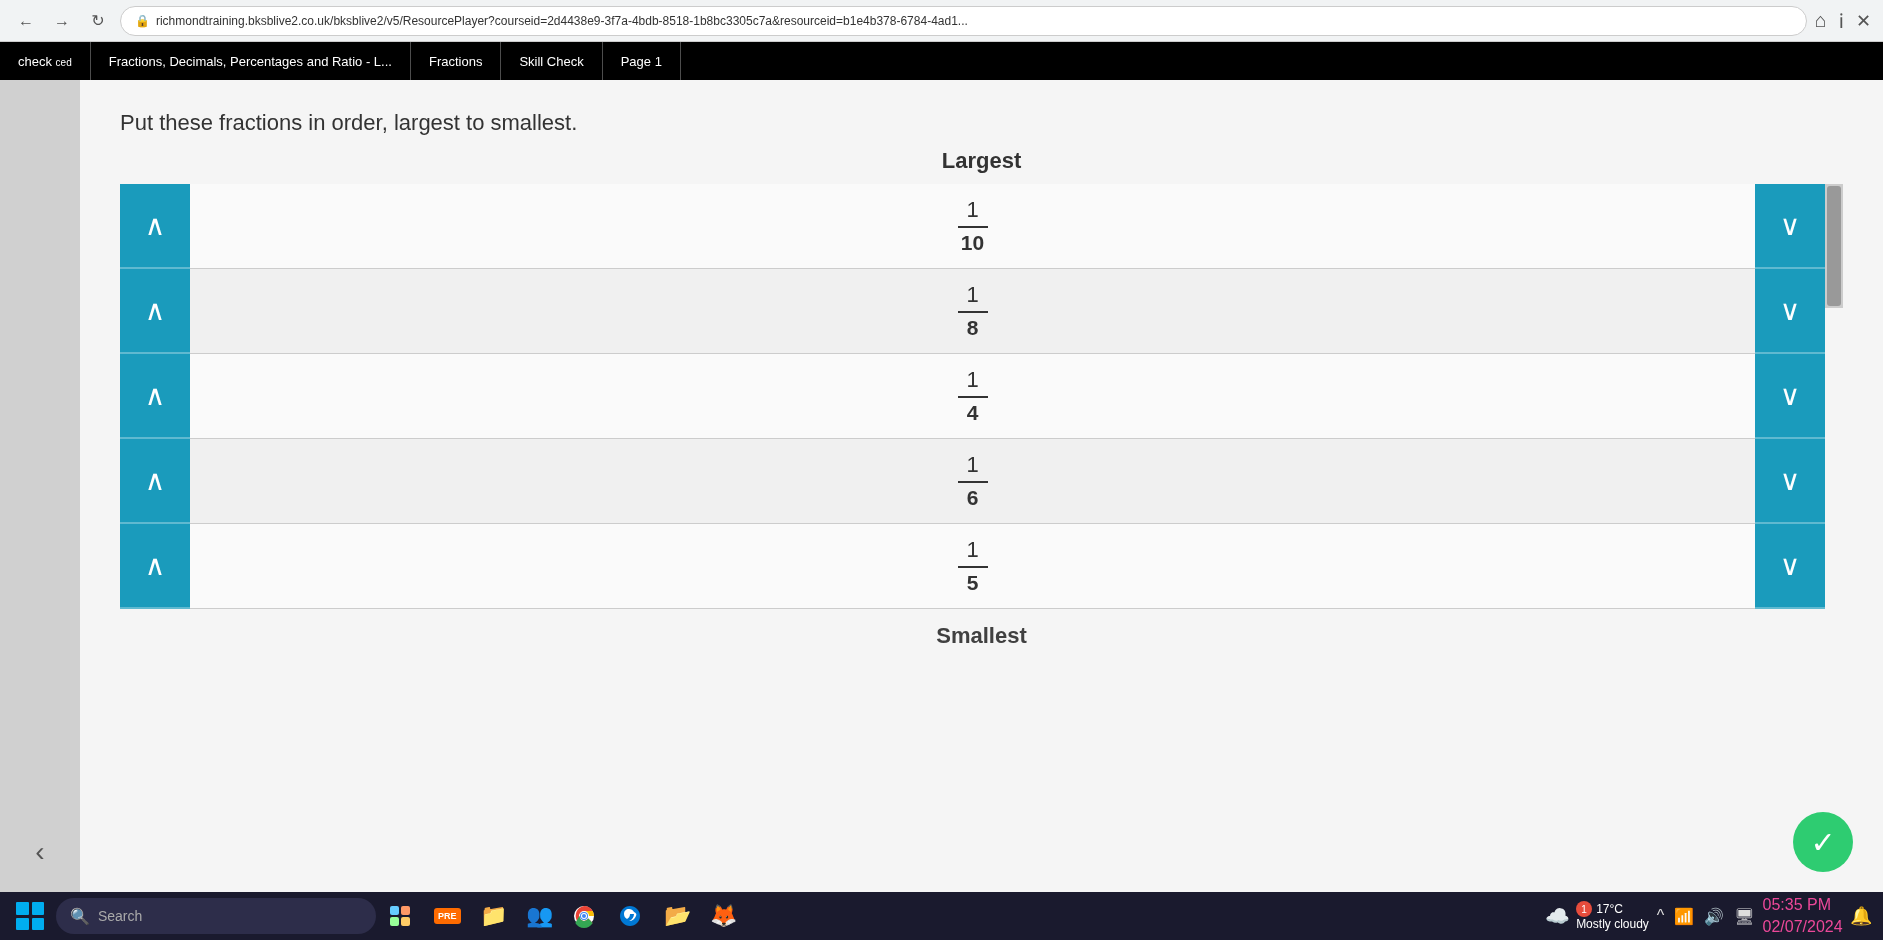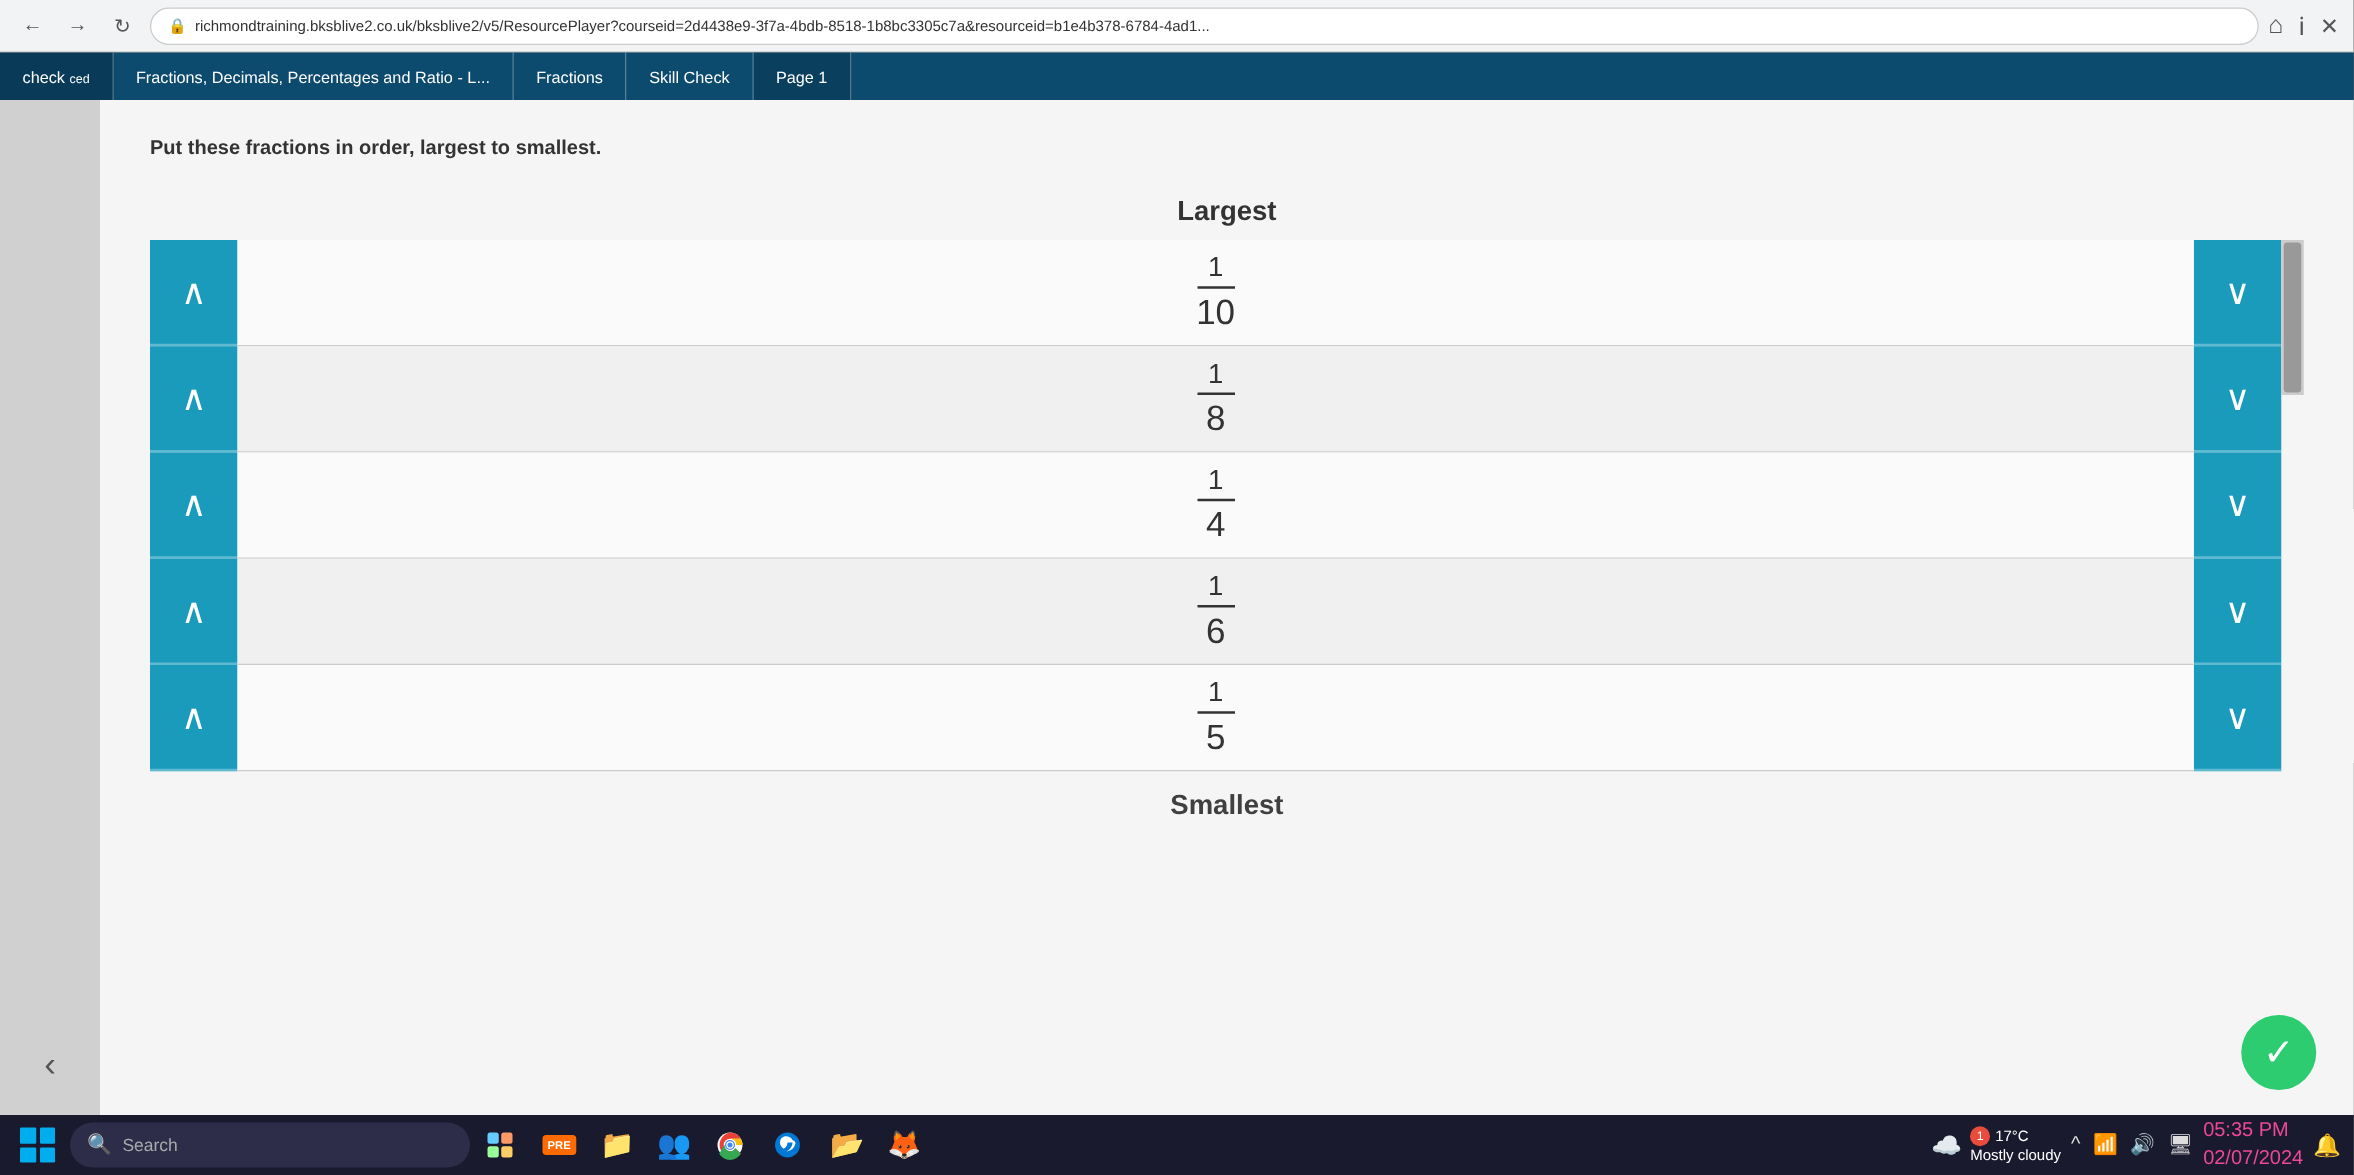--- a/index.html
+++ b/index.html
@@ -48,21 +48,21 @@
       gap: 12px;
       align-items: center;
       color: #555;
       font-size: 18px;
     }
 
     
     .tab-bar {
       width: 100%;
       height: 38px;
-      background: #0c4a6e;
+      background: #000000;
       display: flex;
       align-items: center;
       padding: 0 0 0 0;
       gap: 0;
     }
     .breadcrumb-item {
       height: 38px;
       display: flex;
       align-items: center;
       padding: 0 18px;
@@ -92,24 +92,24 @@
     .content-panel {
       flex: 1;
       background: #f5f5f5;
       margin: 0;
       padding: 30px 40px;
       position: relative;
       overflow: hidden;
     }
 
     .question-title {
-      font-size: 16px;
+      font-size: 22px;
       color: #333;
-      margin-bottom: 28px;
-      font-weight: bold;
+      margin-bottom: 12px;
+      font-weight: normal;
     }
 
     .largest-label {
       text-align: center;
       font-size: 22px;
       font-weight: bold;
       color: #333;
       margin-bottom: 10px;
     }
 
@@ -172,22 +172,22 @@
       font-size: 22px;
       font-weight: normal;
     }
     .fraction-line {
       width: 30px;
       height: 2px;
       background: #333;
       margin: 2px 0;
     }
     .fraction-den {
-      font-size: 28px;
-      font-weight: normal;
+      font-size: 21px;
+      font-weight: bold;
     }
 
     
     .down-buttons {
       display: flex;
       flex-direction: column;
       width: 70px;
       gap: 0;
     }
     .down-btn {

